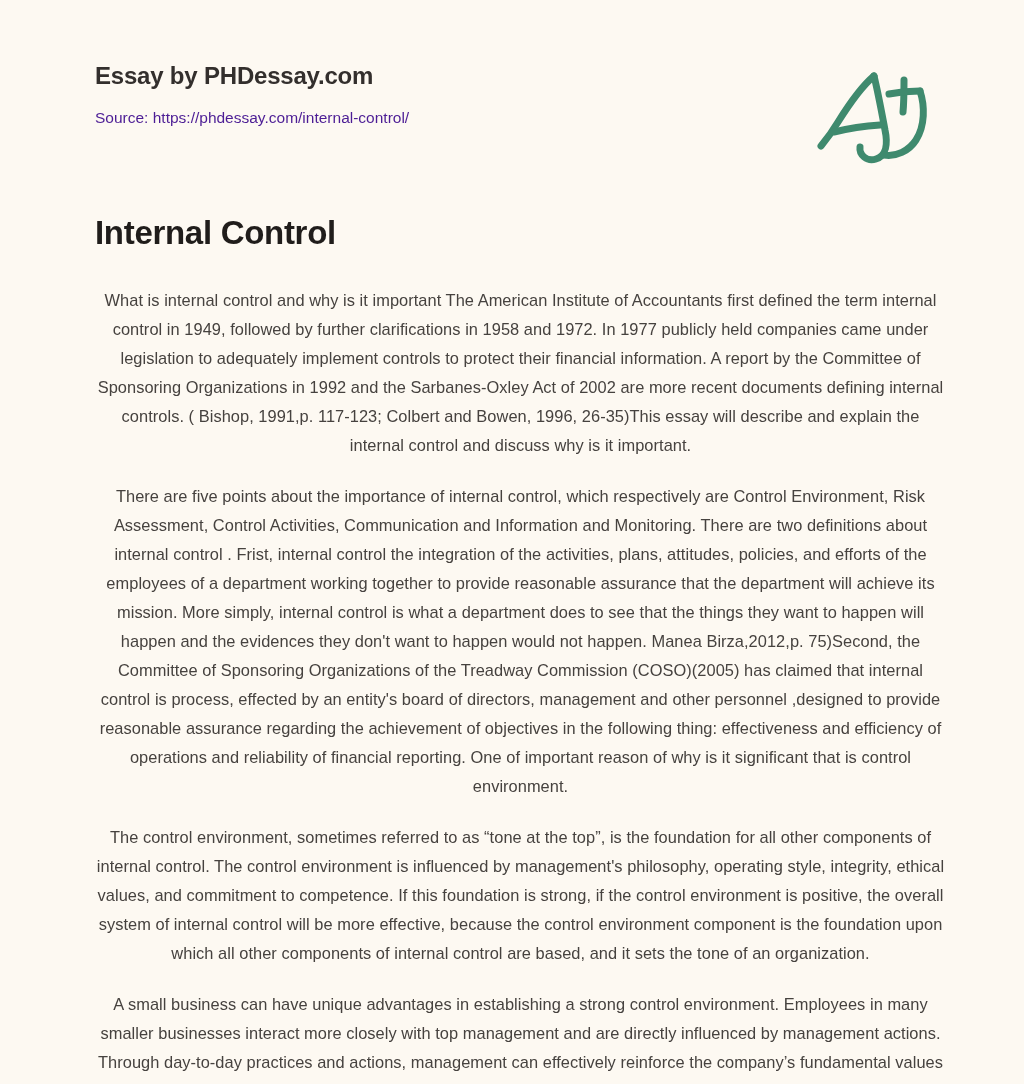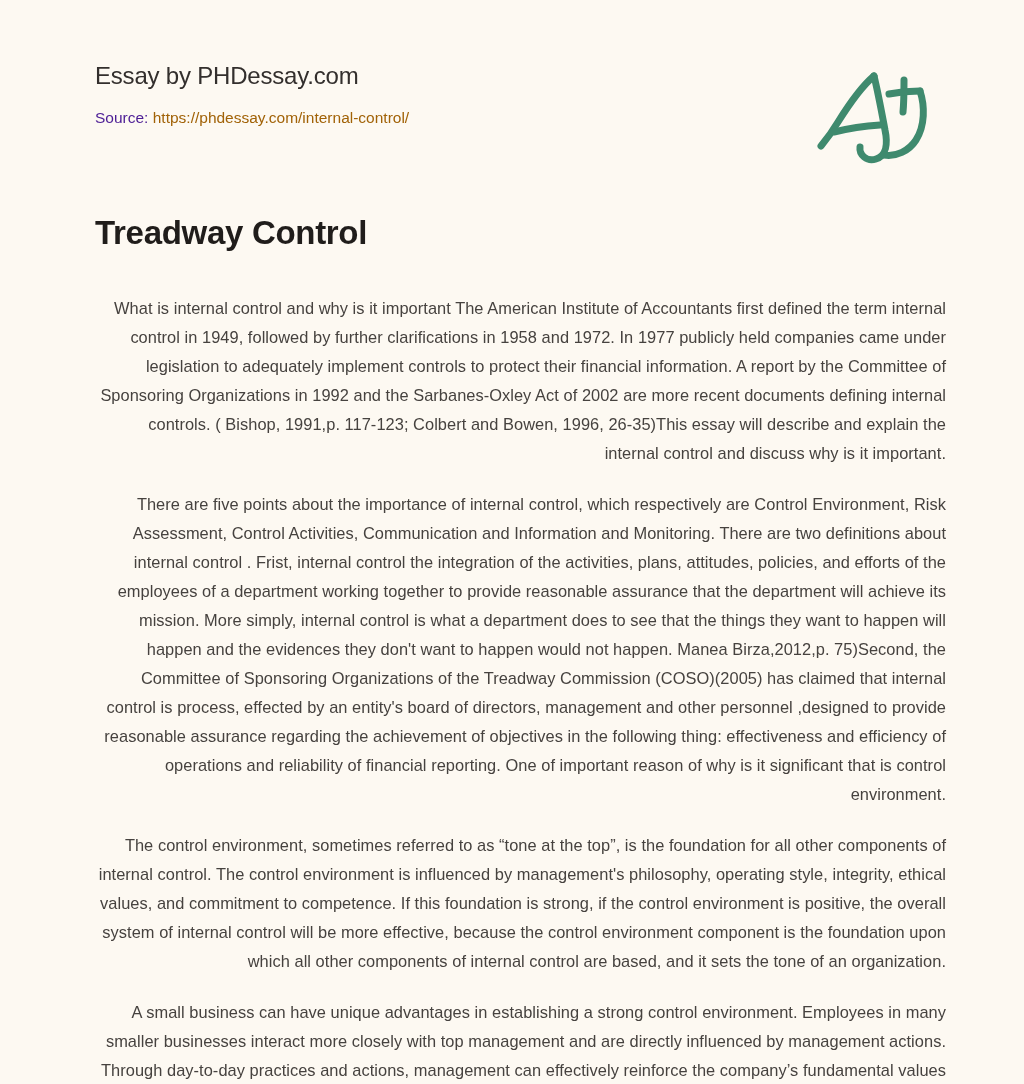--- a/index.html
+++ b/index.html
@@ -26,40 +26,40 @@
   
   .header {
     position: relative;
     padding: 62px 92px 0 95px;
     height: 150px;
     box-sizing: border-box;
   }
 
   .brand-line {
     font-size: 24px;
-    font-weight: 400;
+    font-weight: 700;
     color: #332f2d;
     letter-spacing: -0.2px;
     line-height: 1.2;
   }
 
   .source-line {
     margin-top: 17px;
     font-size: 15.5px;
     line-height: 1.3;
     color: #8b8680;
     white-space: nowrap;
   }
 
   .source-label {
     color: #4c1d95;
   }
 
   .source-link {
-    color: #a16207;
+    color: #4c1d95;
     text-decoration: none;
   }
 
   .logo {
     position: absolute;
     right: 92px;
     top: 62px;
     width: 120px;
     height: 104px;
   }
@@ -79,25 +79,25 @@
     color: #201d1b;
     letter-spacing: -0.3px;
   }
 
   
   .article {
     padding: 33px 78px 0 95px;
   }
 
   .article p {
-    margin: 8px 0 22px 0;
+    margin: 0 0 22px 0;
     font-size: 16.4px;
     line-height: 29px;
     color: #46423f;
-    text-align: right;
+    text-align: center;
     letter-spacing: 0.05px;
   }
 
   .article p:last-child {
     margin-bottom: 0;
   }
 </style>
 </head>
 <body>
 
@@ -123,21 +123,21 @@
           <path d="M92 18 C 92 28, 92 40, 91 50" stroke-width="7"></path>
 
           <path d="M77 32 C 87 30, 99 29, 108 29" stroke-width="7"></path>
 
           <path d="M108 29 C 113 44, 113 64, 104 78 C 97 89, 84 95, 72 93" stroke-width="7"></path>
         </g>
       </svg>
     </div>
   </div>
 
-  <h1 class="title">Treadway Control</h1>
+  <h1 class="title">Internal Control</h1>
 
   <div class="article">
     <p>What is internal control and why is it important The American Institute of Accountants first defined the term internal control in 1949, followed by further clarifications in 1958 and 1972. In 1977 publicly held companies came under legislation to adequately implement controls to protect their financial information. A report by the Committee of Sponsoring Organizations in 1992 and the Sarbanes-Oxley Act of 2002 are more recent documents defining internal controls. ( Bishop, 1991,p. 117-123; Colbert and Bowen, 1996, 26-35)This essay will describe and explain the internal control and discuss why is it important.</p>
     <p>There are five points about the importance of internal control, which respectively are Control Environment, Risk Assessment, Control Activities, Communication and Information and Monitoring. There are two definitions about internal control . Frist, internal control the integration of the activities, plans, attitudes, policies, and efforts of the employees of a department working together to provide reasonable assurance that the department will achieve its mission. More simply, internal control is what a department does to see that the things they want to happen will happen and the evidences they don't want to happen would not happen. Manea Birza,2012,p. 75)Second, the Committee of Sponsoring Organizations of the Treadway Commission (COSO)(2005) has claimed that internal control is process, effected by an entity's board of directors, management and other personnel ,designed to provide reasonable assurance regarding the achievement of objectives in the following thing: effectiveness and efficiency of operations and reliability of financial reporting. One of important reason of why is it significant that is control environment.</p>
     <p>The control environment, sometimes referred to as “tone at the top”, is the foundation for all other components of internal control. The control environment is influenced by management's philosophy, operating style, integrity, ethical values, and commitment to competence. If this foundation is strong, if the control environment is positive, the overall system of internal control will be more effective, because the control environment component is the foundation upon which all other components of internal control are based, and it sets the tone of an organization.</p>
     <p>A small business can have unique advantages in establishing a strong control environment. Employees in many smaller businesses interact more closely with top management and are directly influenced by management actions. Through day-to-day practices and actions, management can effectively reinforce the company’s fundamental values and directives. The close working relationship also enables senior management to quickly recognize when employee's actions need modification. (Ratcliffe, 2005,p209 and Chunk landes,2009,p56) Two of important reason of why internal control is important that is risk assessment.</p>
 
   </div>
 
 </div>

